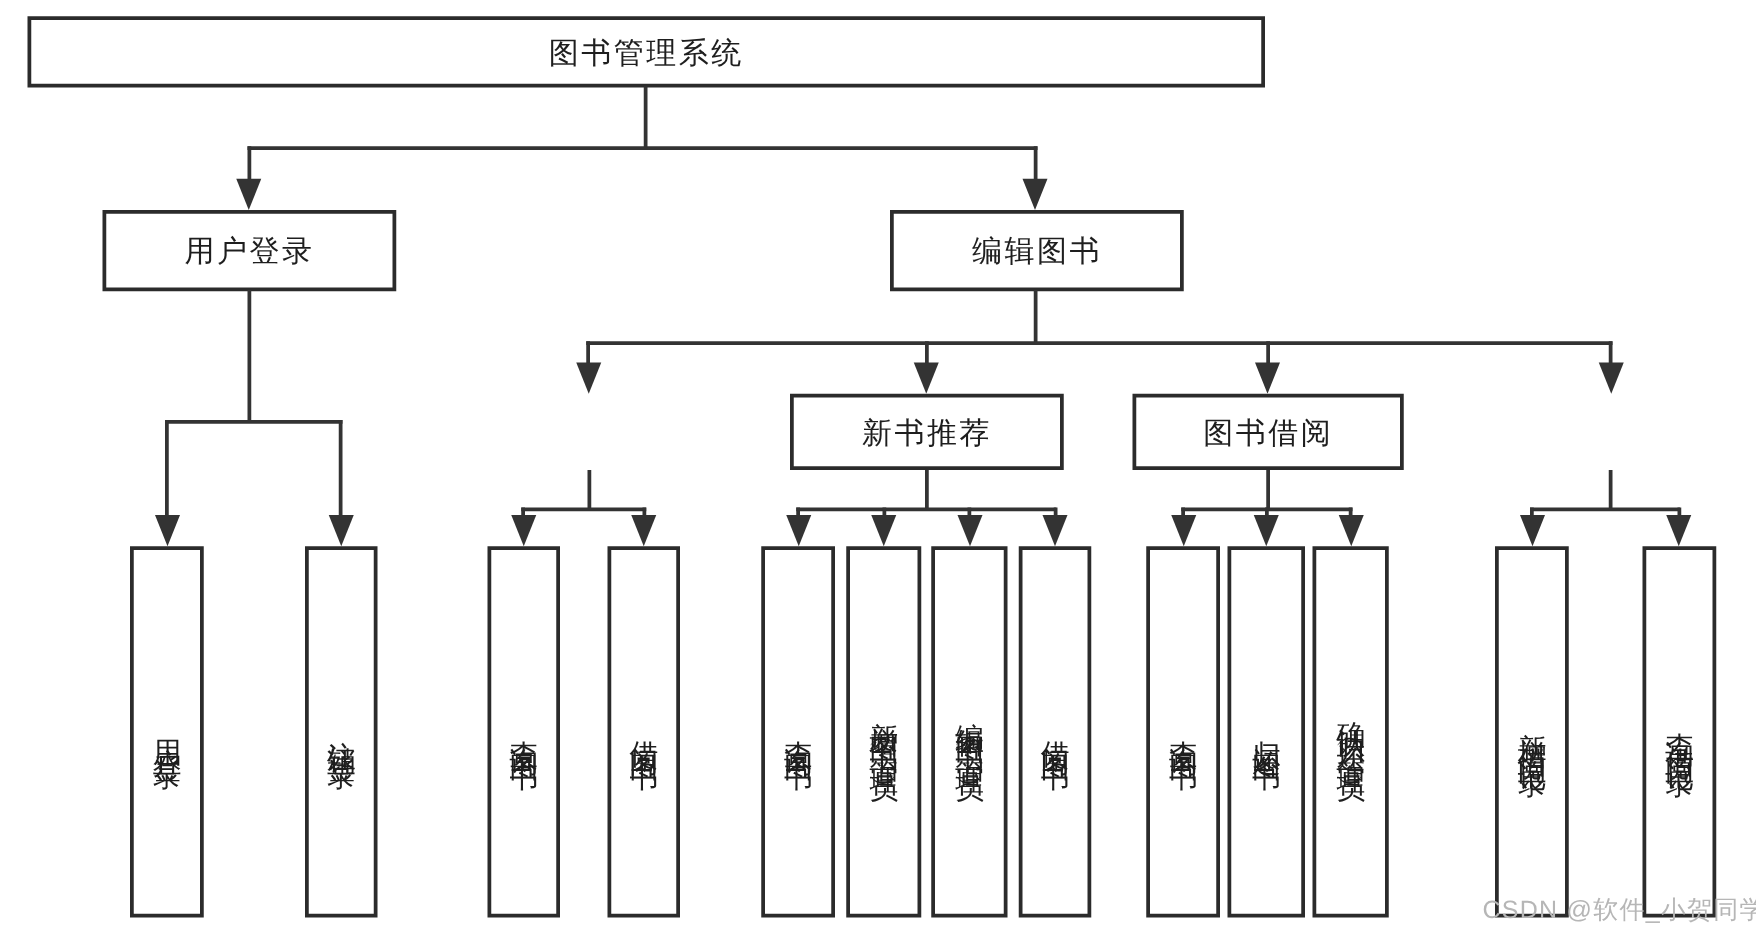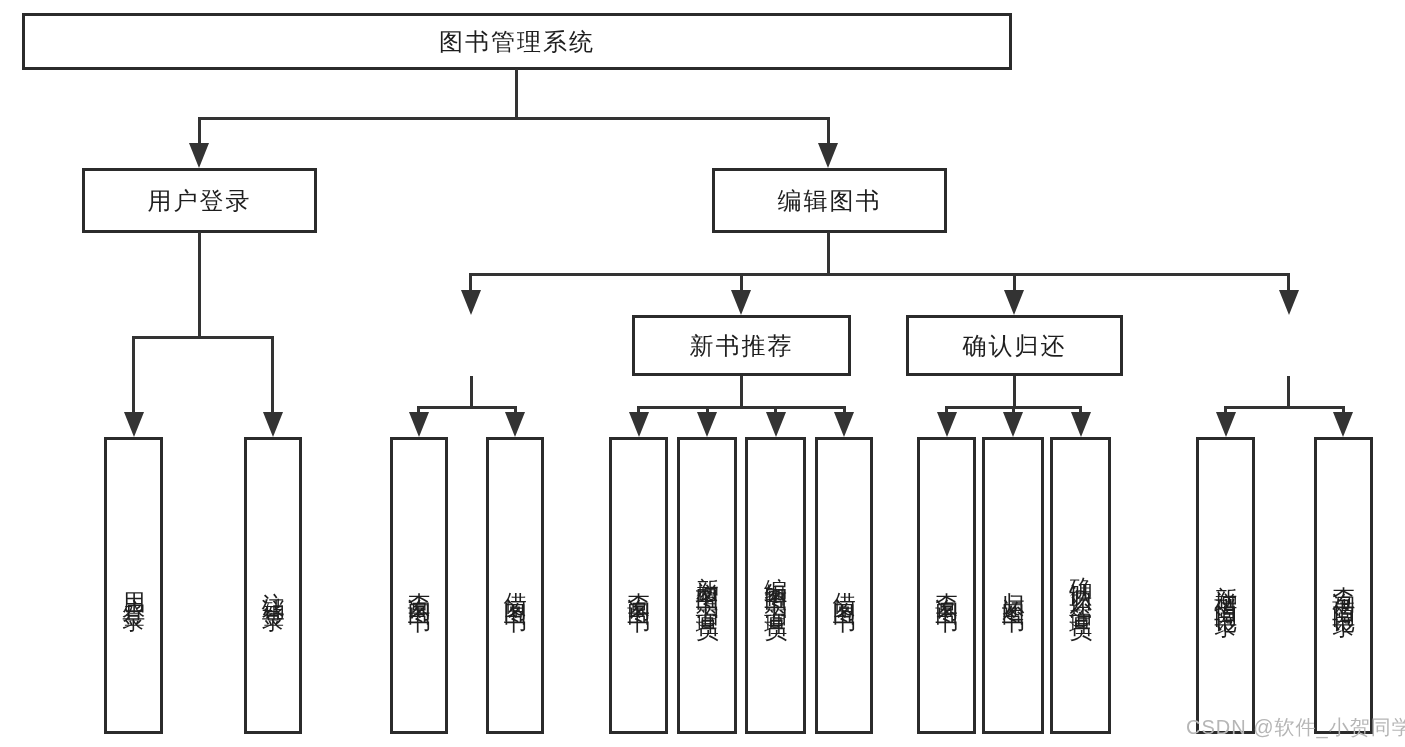--- a/index.html
+++ b/index.html
@@ -90,21 +90,21 @@
   <div class="ar" style="left:731px; top:290px;"></div>
   <div class="vl" style="left:1013px; top:273px; height:19px;"></div>
   <div class="ar" style="left:1004px; top:290px;"></div>
   <div class="vl" style="left:1287px; top:273px; height:19px;"></div>
   <div class="ar" style="left:1279px; top:290px;"></div>
 
   <div class="box h" style="left:632px; top:315px; width:219px; height:61px;">
     <span>新书推荐</span>
   </div>
   <div class="box h" style="left:906px; top:315px; width:217px; height:61px;">
-    <span>确认归还</span>
+    <span>图书借阅</span>
   </div>
 
   <div class="vl" style="left:470px; top:376px; height:31px;"></div>
   <div class="hl" style="left:417px; top:406px; width:100px;"></div>
   <div class="vl" style="left:417px; top:406px; height:8px;"></div>
   <div class="ar" style="left:409px; top:412px;"></div>
   <div class="vl" style="left:514px; top:406px; height:8px;"></div>
   <div class="ar" style="left:505px; top:412px;"></div>
 
   <div class="vl" style="left:740px; top:376px; height:31px;"></div>

